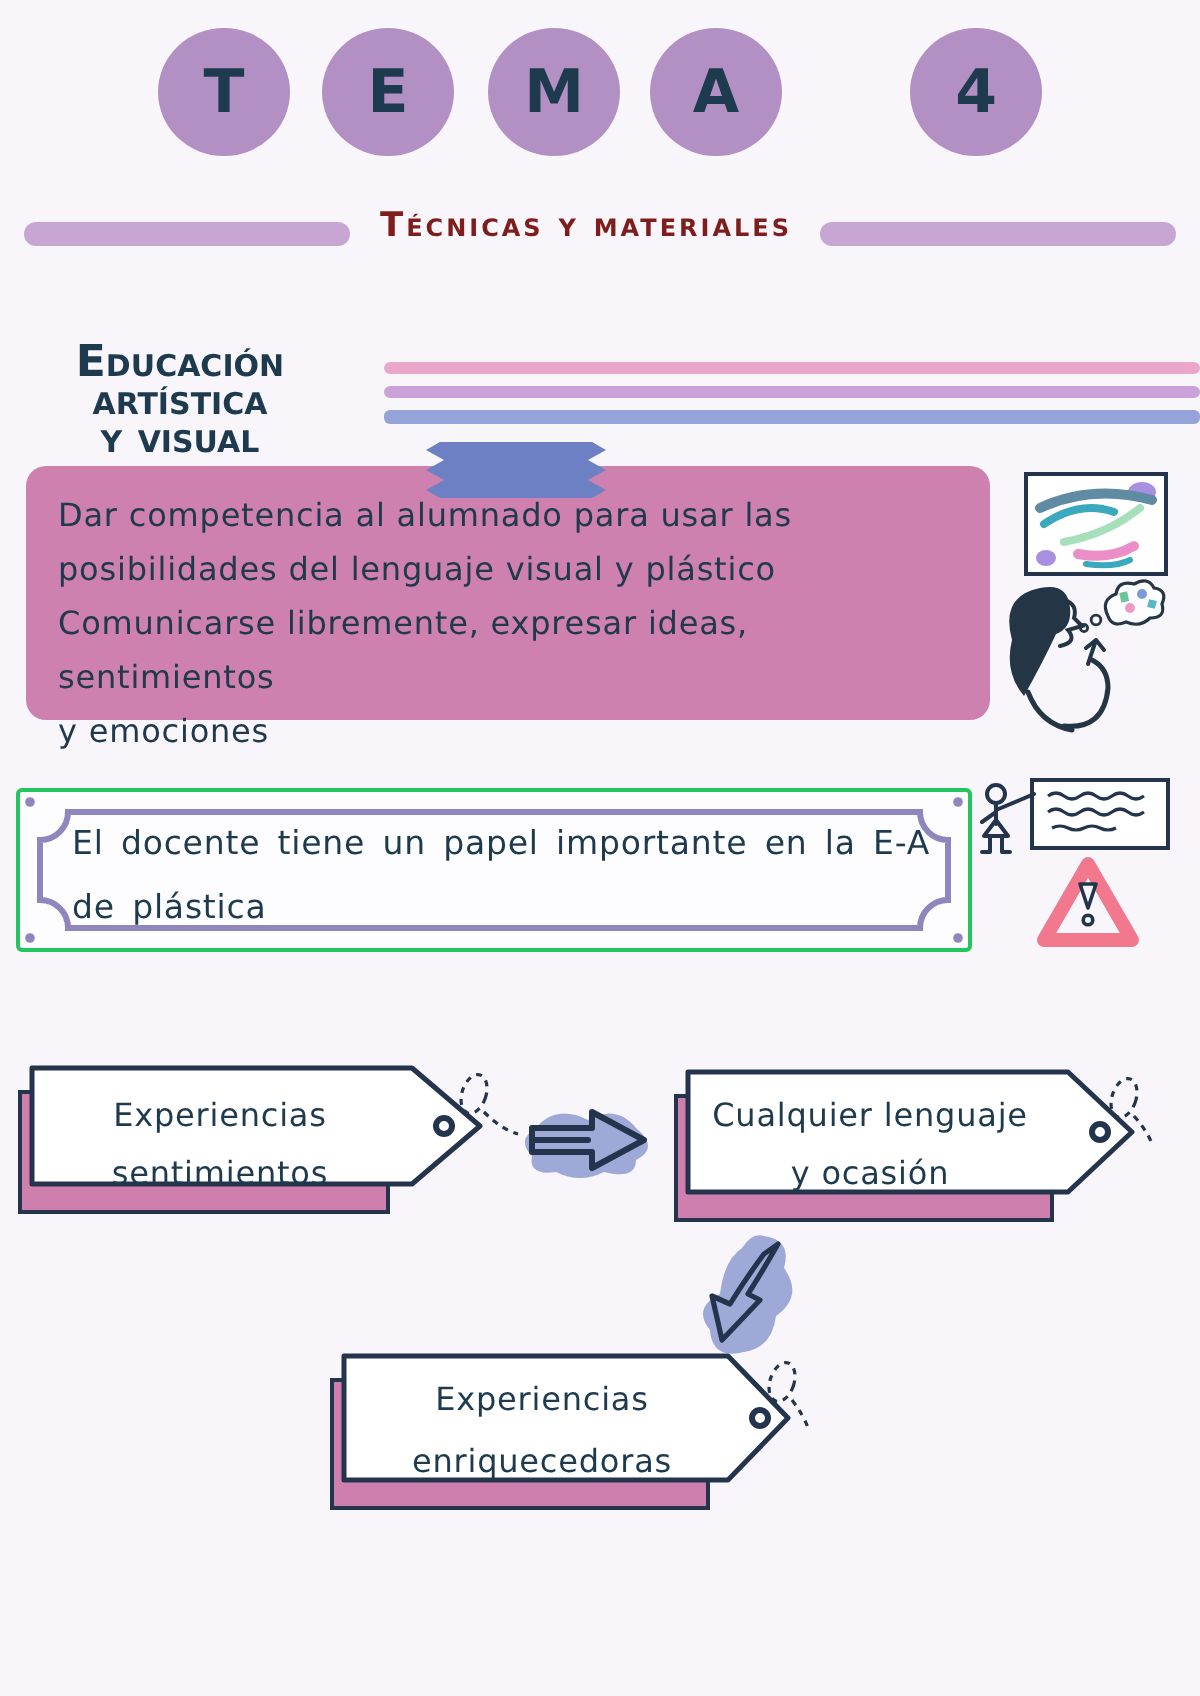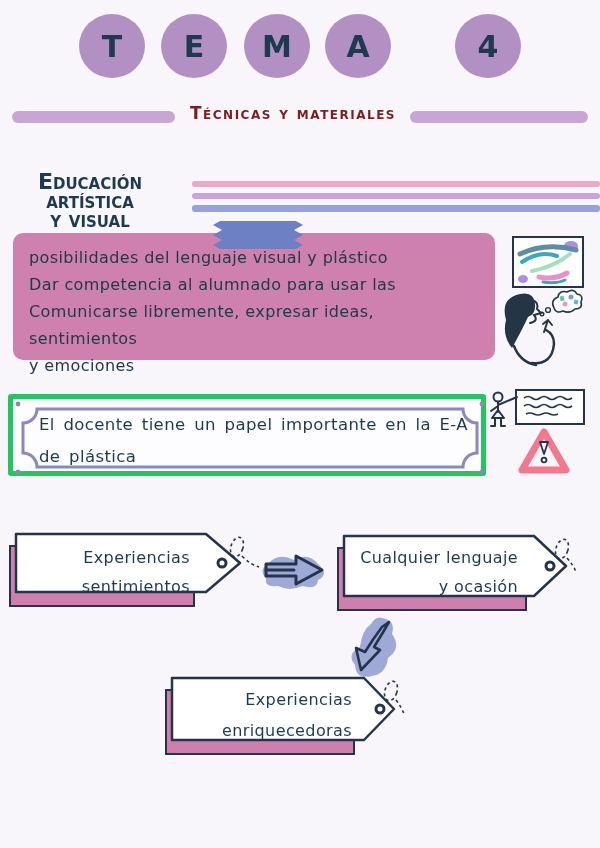--- a/index.html
+++ b/index.html
@@ -39,31 +39,31 @@
   
   .goal-note{
     width:482px;height:127px;background:#ce80ae;border-radius:10px;
     box-sizing:border-box;padding:11px 16px;
   }
   .goal-line{font-size:16px;line-height:27px;letter-spacing:.4px;color:#21394d;font-weight:500;}
 
   
   .teacher-note{
     width:478px;height:82px;background:#fdfdff;
-    border:5px solid #22c55e;border-radius:3px;box-sizing:border-box;
+    border:2px solid #22c55e;border-radius:3px;box-sizing:border-box;
   }
   .teacher-text{
     position:absolute;left:26px;top:10px;width:430px;
     font-size:16.5px;line-height:32px;letter-spacing:.4px;word-spacing:3px;
     color:#1e3a4e;font-weight:500;
   }
 
   
   .tag-text{
-    text-align:right;font-size:16px;line-height:29px;
+    text-align:center;font-size:16px;line-height:29px;
     letter-spacing:.4px;color:#1e3a4e;font-weight:500;
   }
 </style>
 </head>
 <body>
 
 <div class="page">
 
   <div class="abs circle" style="left:79px;top:14px;">
       <span>T</span>
@@ -87,22 +87,22 @@
 
   <div class="abs section-heading" style="left:6px;top:172px;">
     <div>Educación artística</div>
     <div>y visual</div>
   </div>
   <div class="abs rule" style="left:192px;top:181px;width:408px;background:#eba7ca;"></div>
   <div class="abs rule" style="left:192px;top:193px;width:408px;background:#c8a2d8;"></div>
   <div class="abs rule" style="left:192px;top:205px;width:408px;height:7px;background:#95a3d8;"></div>
 
   <div class="abs goal-note" style="left:13px;top:233px;">
+    <div class="goal-line">Dar competencia al alumnado para usar las</div>
     <div class="goal-line">posibilidades del lenguaje visual y plástico</div>
-    <div class="goal-line">Dar competencia al alumnado para usar las</div>
     <div class="goal-line">Comunicarse libremente, expresar ideas, sentimientos</div>
     <div class="goal-line">y emociones</div>
   </div>
 
   <svg class="abs" style="left:213px;top:221px;" width="90" height="28" viewBox="0 0 90 28">
     <path d="M7 0 L83 0 L90 4 L81 9 L90 14 L81 19 L90 24 L83 28 L7 28 L0 24 L9 19 L0 14 L9 9 L0 4 Z" fill="#6d80c4"></path>
   </svg>
 
   <svg class="abs" style="left:512px;top:236px;" width="72" height="52" viewBox="0 0 72 52">
     <rect x="1" y="1" width="70" height="50" fill="#ffffff" stroke="#24344d" stroke-width="2"></rect>

